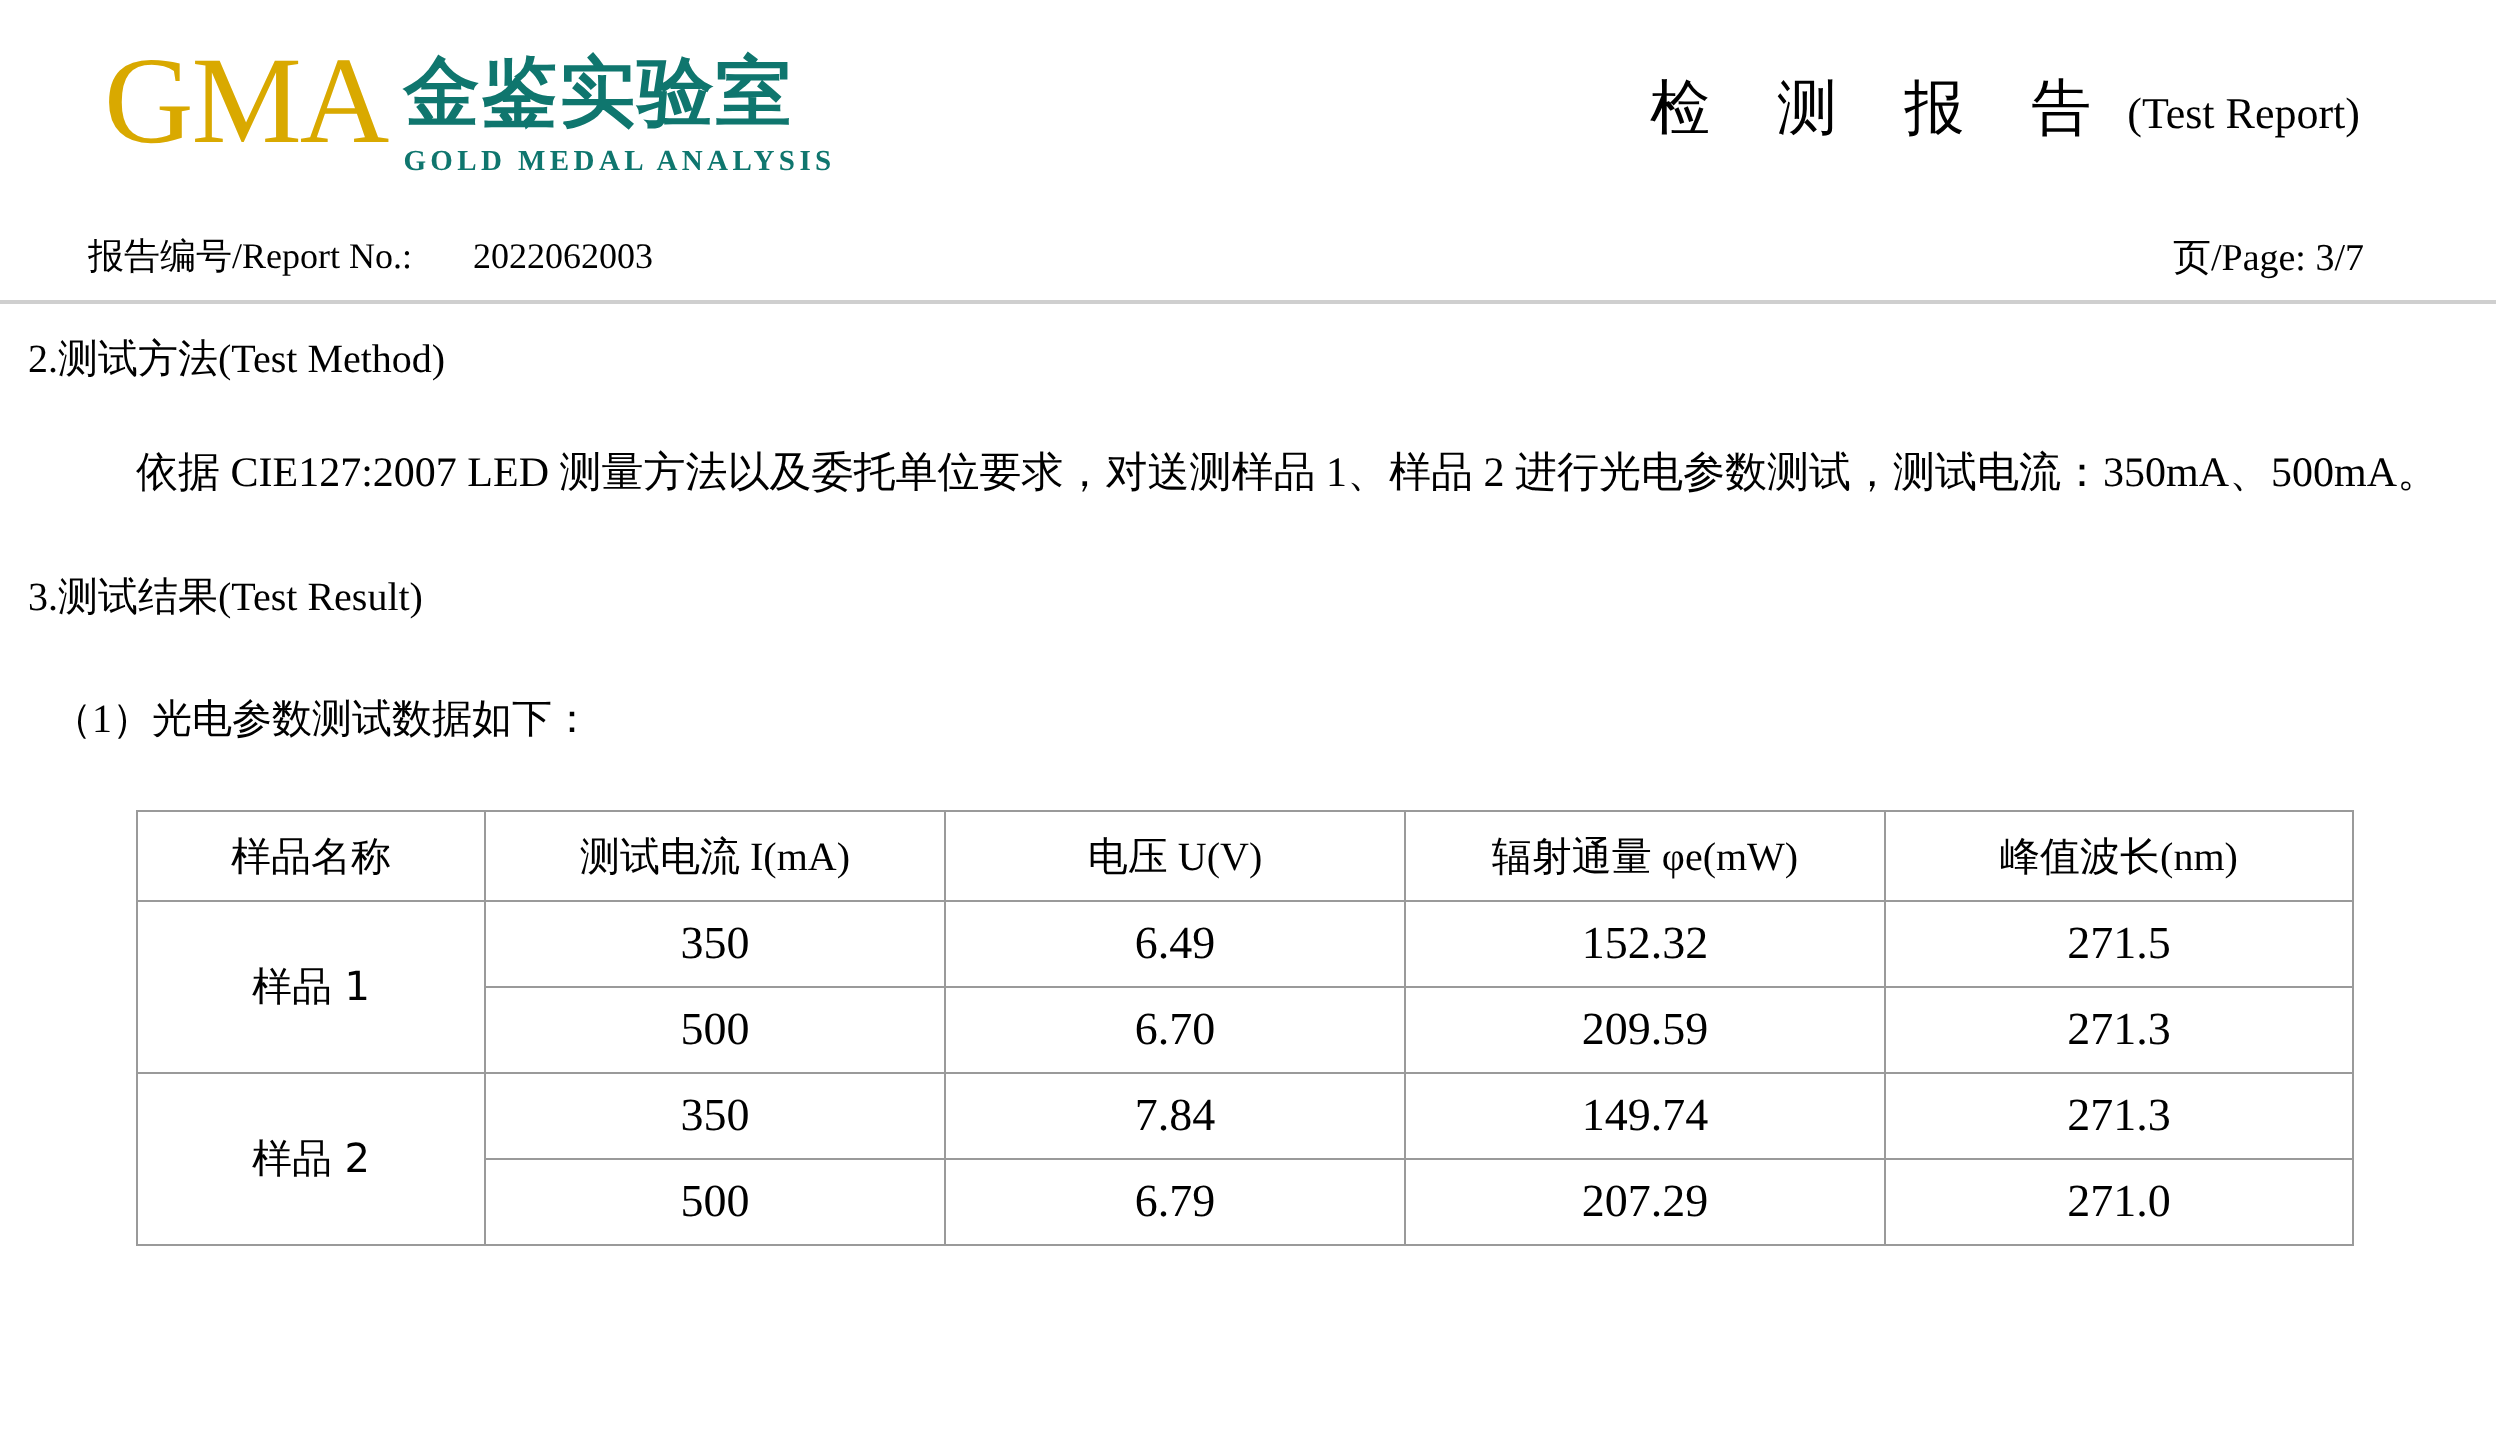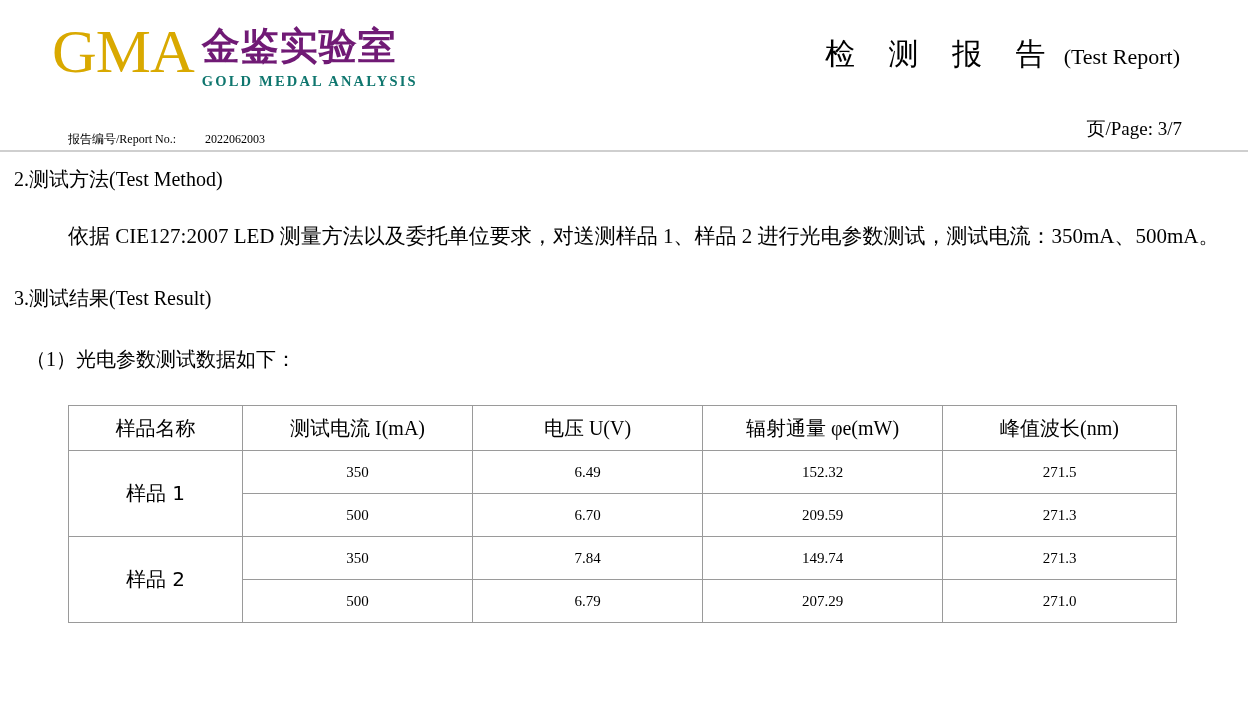--- a/index.html
+++ b/index.html
@@ -40,21 +40,21 @@
     margin-left: 8px;
     margin-top: 4px;
     display: flex;
     flex-direction: column;
   }
   .logo-cn {
     font-family: "DejaVu Sans", sans-serif;
     font-size: 38px;
     line-height: 40px;
     font-weight: bold;
-    color: #701a75;
+    color: #0f766e;
     letter-spacing: 1px;
   }
   .logo-sub {
     font-family: "Liberation Serif", serif;
     font-size: 14.5px;
     letter-spacing: 2.2px;
     color: #0f766e;
     font-weight: bold;
     margin-top: 7px;
   }
@@ -73,24 +73,23 @@
     font-weight: normal;
   }
   .title-en {
     font-size: 22px;
     margin-left: 6px;
     font-family: "Liberation Serif", serif;
   }
 
   .report-no {
     position: absolute;
-    left: 68px;
+    left: 44px;
     top: 116px;
-    font-size: 12px;
-    margin-top: 15px;
+    font-size: 18px;
   }
   .report-no .value {
     margin-left: 26px;
   }
   .page-no {
     position: absolute;
     right: 66px;
     top: 116px;
     font-size: 19px;
   }
@@ -149,21 +148,21 @@
     font-weight: normal;
     font-family: "DejaVu Sans", sans-serif;
   }
   table.data thead td {
     height: 42px;
     font-size: 20px;
     font-family: Liberation Serif, serif;
   }
   table.data tbody td {
     height: 40px;
-    font-size: 15px;
+    font-size: 23px;
     font-family: "Liberation Serif", serif;
   }
   table.data tbody td.sample-name {
     font-size: 20px;
     font-family: "DejaVu Sans", sans-serif;
   }
   col.c1 { width: 174px; }
   col.c2 { width: 230px; }
   col.c3 { width: 230px; }
   col.c4 { width: 240px; }

